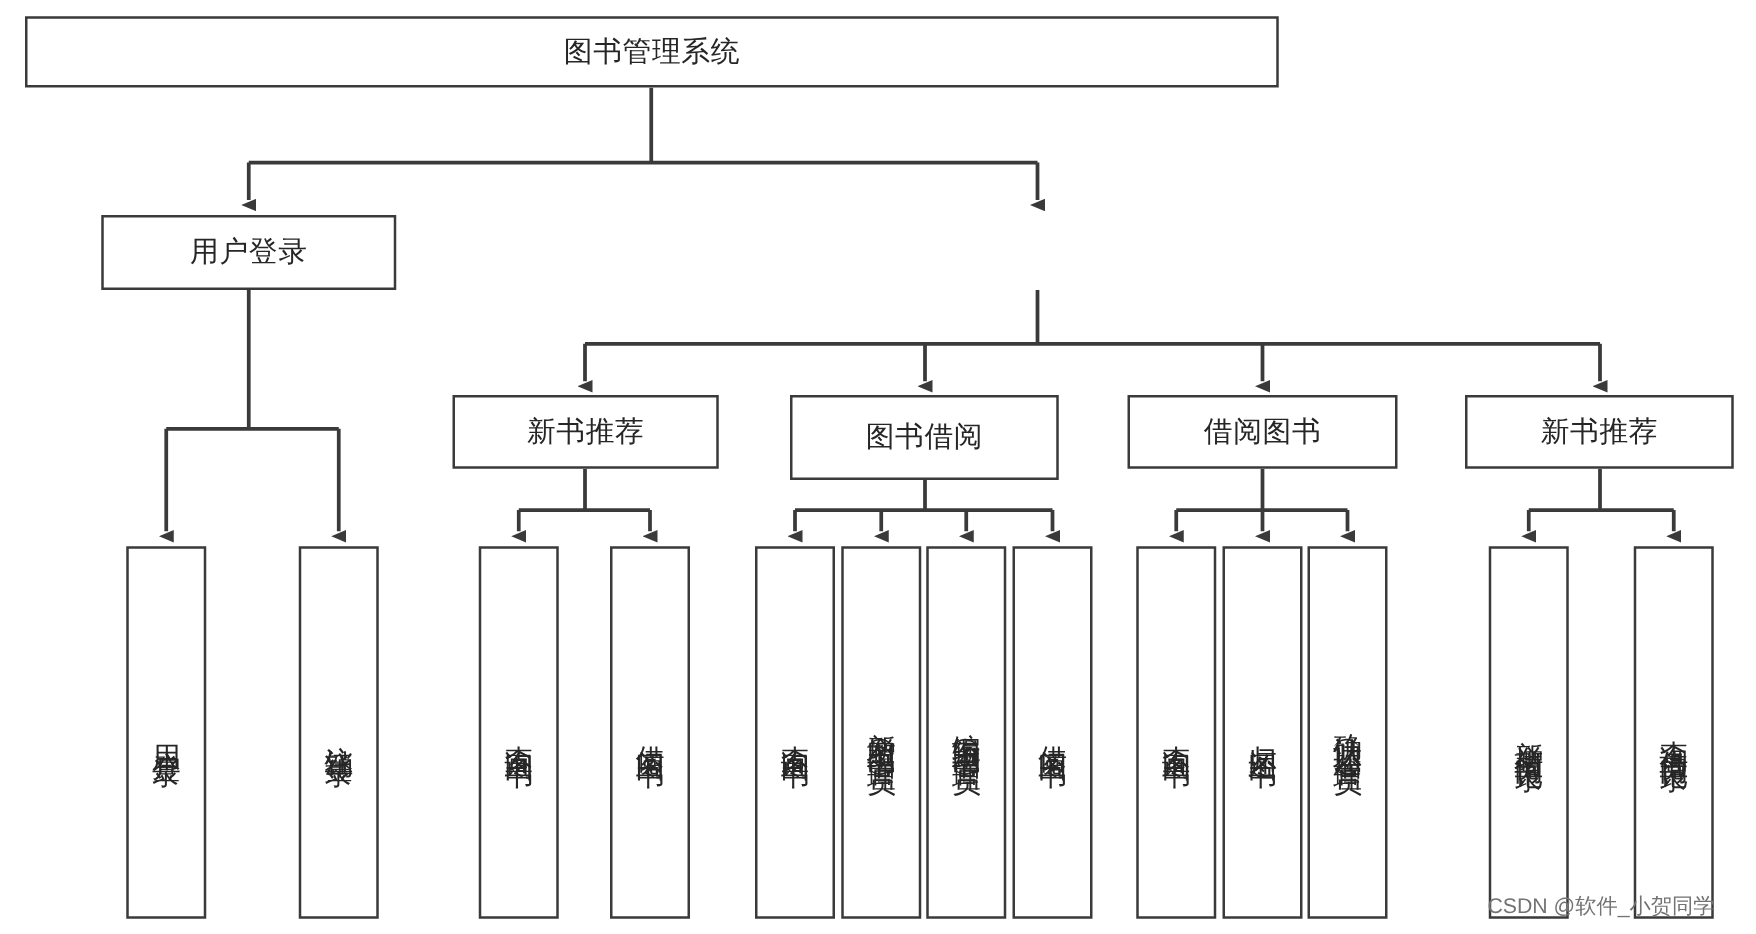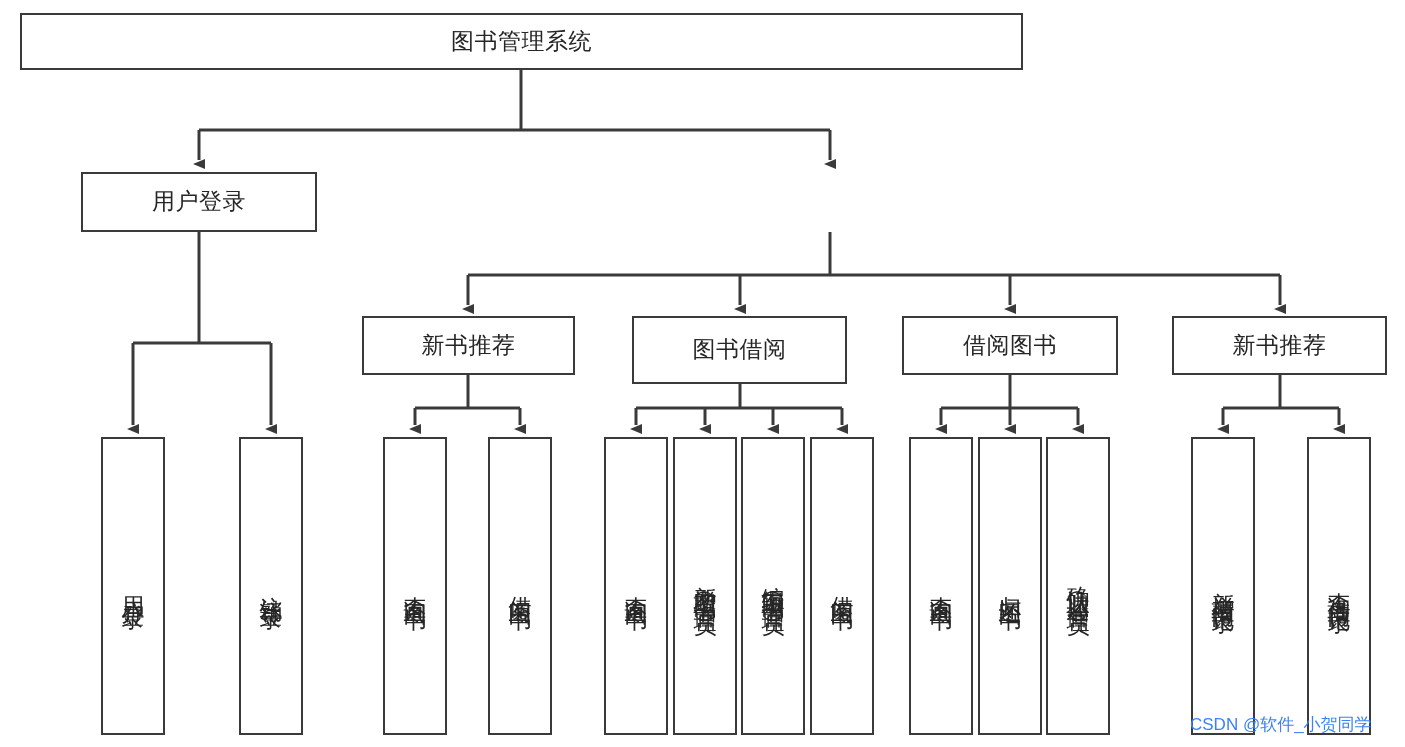--- a/index.html
+++ b/index.html
@@ -60,21 +60,21 @@
     text-orientation: upright;
     font-size: 23px;
     letter-spacing: 4px;
     line-height: 1;
   }
   #watermark {
     position: absolute;
     left: 1190px;
     top: 713px;
     font-size: 17px;
-    color: #3b82f6;
+    color: #737373;
     white-space: nowrap;
     z-index: 3;
     font-family: "Liberation Sans", "DejaVu Sans", sans-serif;
   }
 </style>
 </head>
 <body>
 
 <div id="canvas">
 

